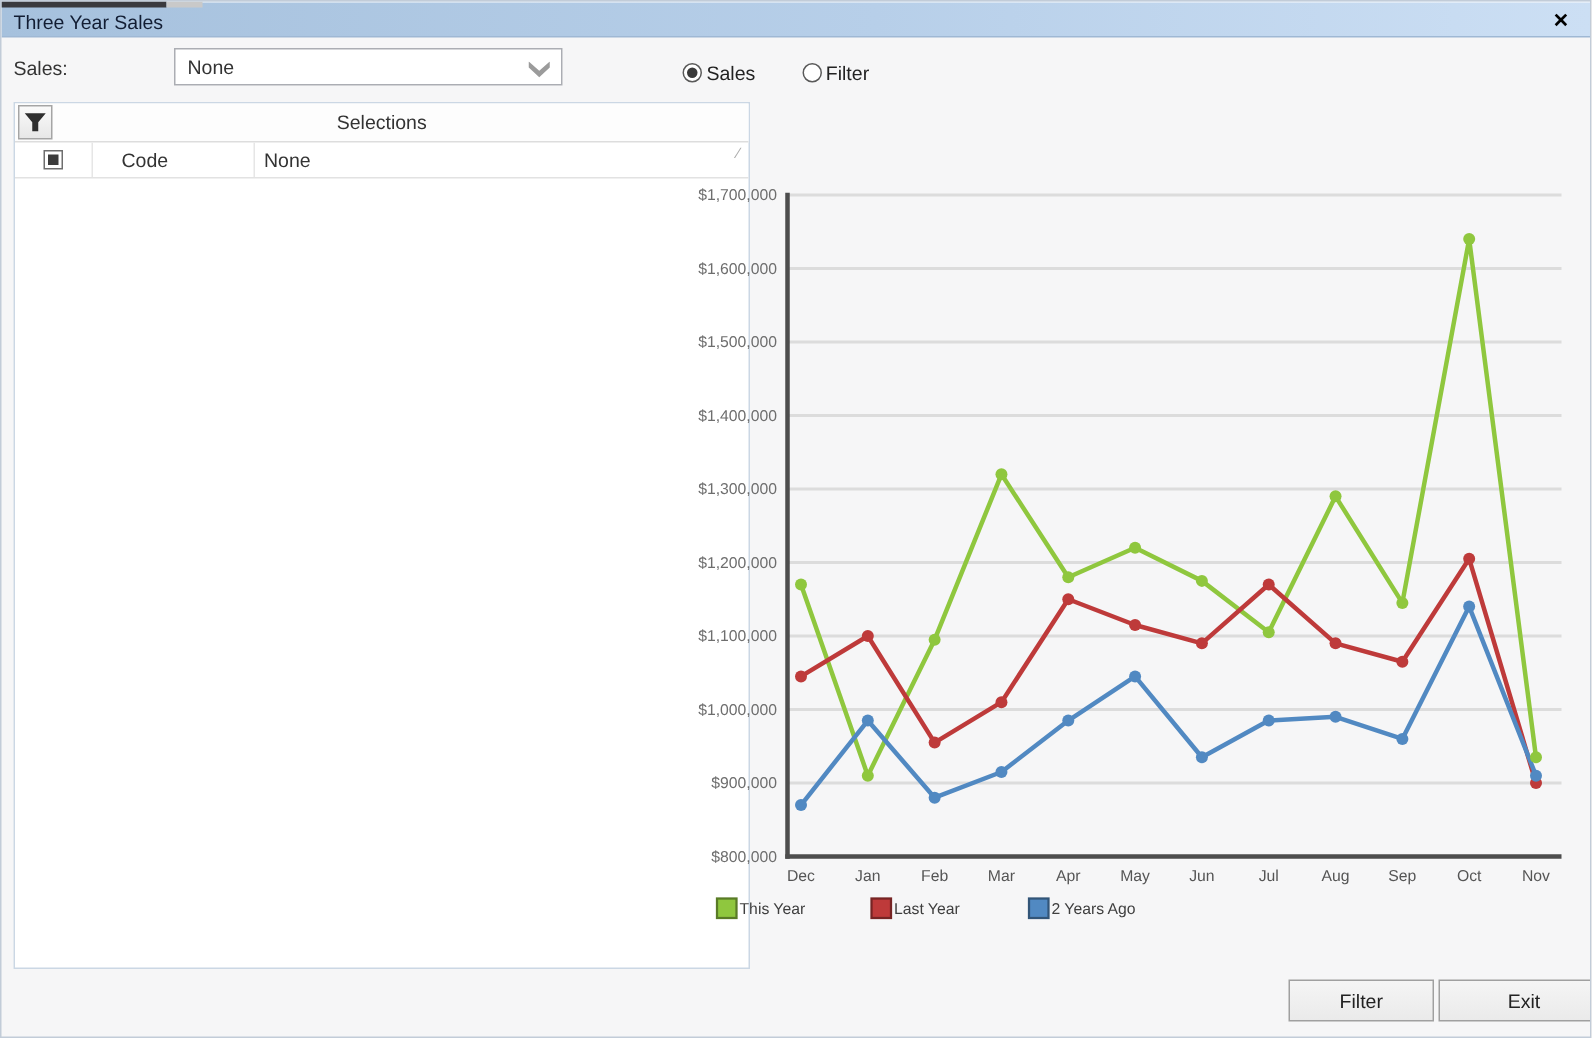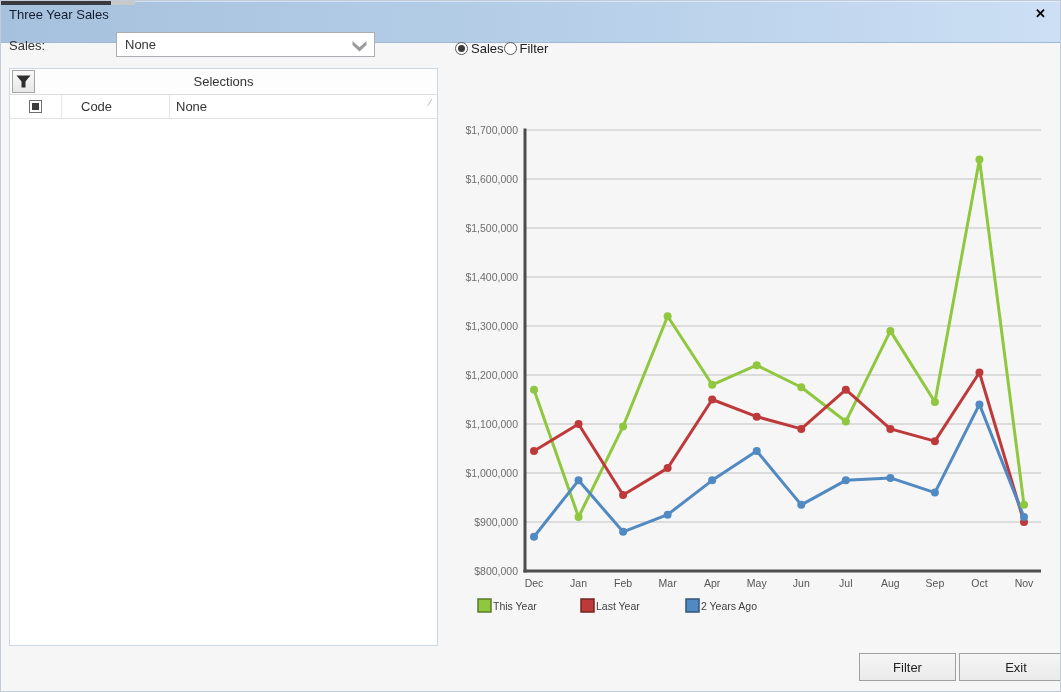--- a/index.html
+++ b/index.html
@@ -5,36 +5,36 @@
   html,body{margin:0;padding:0;background:#e9e9e9;}
   *{box-sizing:border-box;}
   .window{
     position:relative;width:1061px;height:692px;background:#F6F6F7;
     border:1px solid #C2CCD8;overflow:hidden;
     font-family:"Liberation Sans", sans-serif;color:#333;
   }
   .tab-dark{position:absolute;left:0;top:0;width:110px;height:4px;background:#3A3A3E;z-index:5;}
   .tab-gray{position:absolute;left:110px;top:0;width:24px;height:4px;background:#C9C9C9;z-index:5;}
   .titlebar{
-    position:absolute;left:0;top:0;width:100%;height:42px;
+    position:absolute;left:0;top:0;width:100%;height:24px;
     background:linear-gradient(90deg,#A6C1DD 0%,#B7CFE9 55%,#CCDFF4 100%);
     border-bottom:1px solid #9FB8D4;box-shadow:inset 0 1px 0 rgba(255,255,255,.45);
   }
   .title{position:absolute;left:8px;top:6px;font-size:13px;color:#121D33;}
   .close{position:absolute;right:14px;top:5px;font-size:13px;font-weight:700;color:#000;cursor:pointer;line-height:15px;}
   .filter-label{position:absolute;left:8px;top:37px;font-size:13px;color:#333;}
   .dropdown{position:absolute;left:115px;top:31px;width:259px;height:25px;background:#fff;border:1px solid #ABADB3;cursor:pointer;}
   .dropdown .val{position:absolute;left:8px;top:4px;font-size:13px;color:#333;}
   .dropdown svg{position:absolute;right:7px;top:8px;}
-  .radio-group{position:absolute;left:454px;top:40px;display:flex;gap:0;align-items:center;}
+  .radio-group{position:absolute;left:454px;top:40px;display:flex;gap:31px;align-items:center;}
   .radio{display:flex;align-items:center;gap:3px;font-size:13px;color:#222;cursor:pointer;}
   .rb{width:13px;height:13px;border:1px solid #5A5A5A;border-radius:50%;background:#fff;position:relative;flex:0 0 13px;}
   .rb .dot{position:absolute;left:2px;top:2px;width:7px;height:7px;border-radius:50%;background:#3A3A3A;display:none;}
   .radio.selected .rb .dot{display:block;}
-  .panel{position:absolute;left:8px;top:67px;width:429px;height:578px;background:#fff;border:1px solid #CBD7E4;}
+  .panel{position:absolute;left:8px;top:67px;width:491px;height:578px;background:#fff;border:1px solid #CBD7E4;}
   .panel-header{position:relative;height:26px;border-bottom:1px solid #DDDDDD;background:#FDFDFD;}
   .funnel-btn{position:absolute;left:2px;top:1px;width:23px;height:23px;border:1px solid #A5A5A5;
     background:linear-gradient(#FAFAFA,#E7E7E7);padding:0;display:flex;align-items:center;justify-content:center;cursor:pointer;}
   .panel-title{display:block;text-align:center;line-height:25px;font-size:13px;color:#333;}
   .col-row{display:flex;height:24px;border-bottom:1px solid #E2E2E2;font-size:13px;color:#333;}
   .cb-cell{width:52px;border-right:1px solid #E6E6E6;display:flex;align-items:center;justify-content:center;cursor:pointer;}
   .code-cell{width:95px;border-right:1px solid #E6E6E6;padding:4px 0 0 6px;cursor:pointer;margin-left:13px;}
   .none-cell{flex:1;padding:4px 6px 0 6px;position:relative;cursor:pointer;}
   .sort{position:absolute;right:6px;top:2px;color:#AAA;font-size:10px;}
   .checkbox{width:13px;height:13px;border:1px solid #6E6E6E;background:#fff;display:flex;align-items:center;justify-content:center;}

